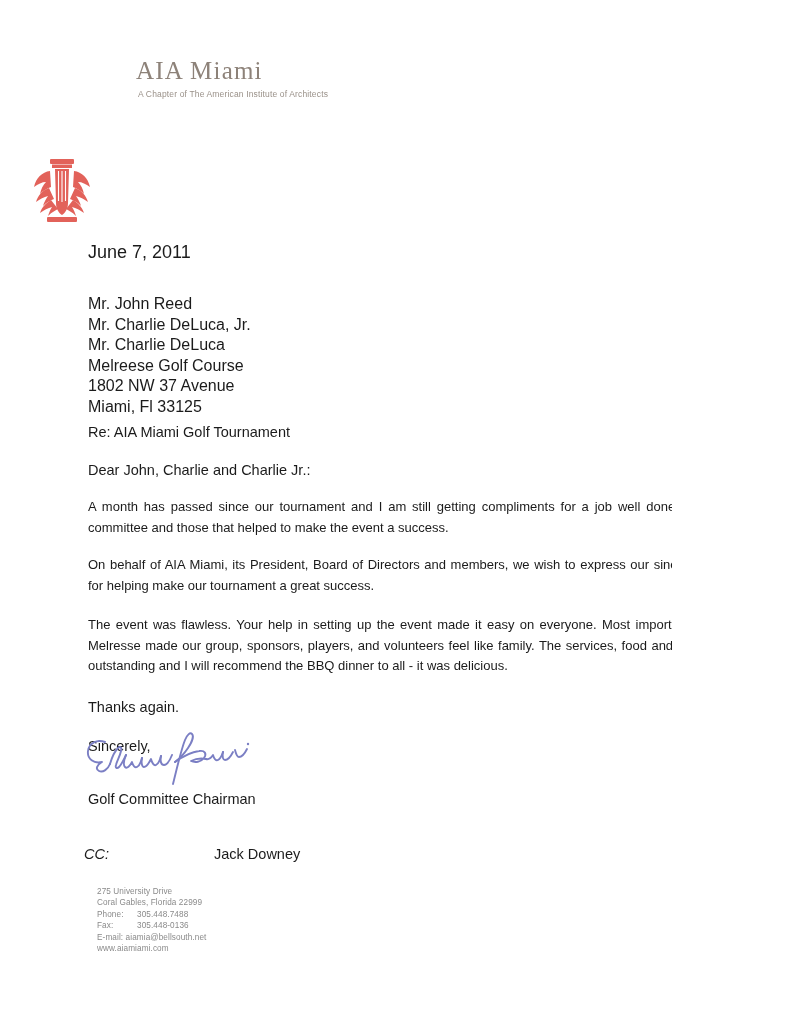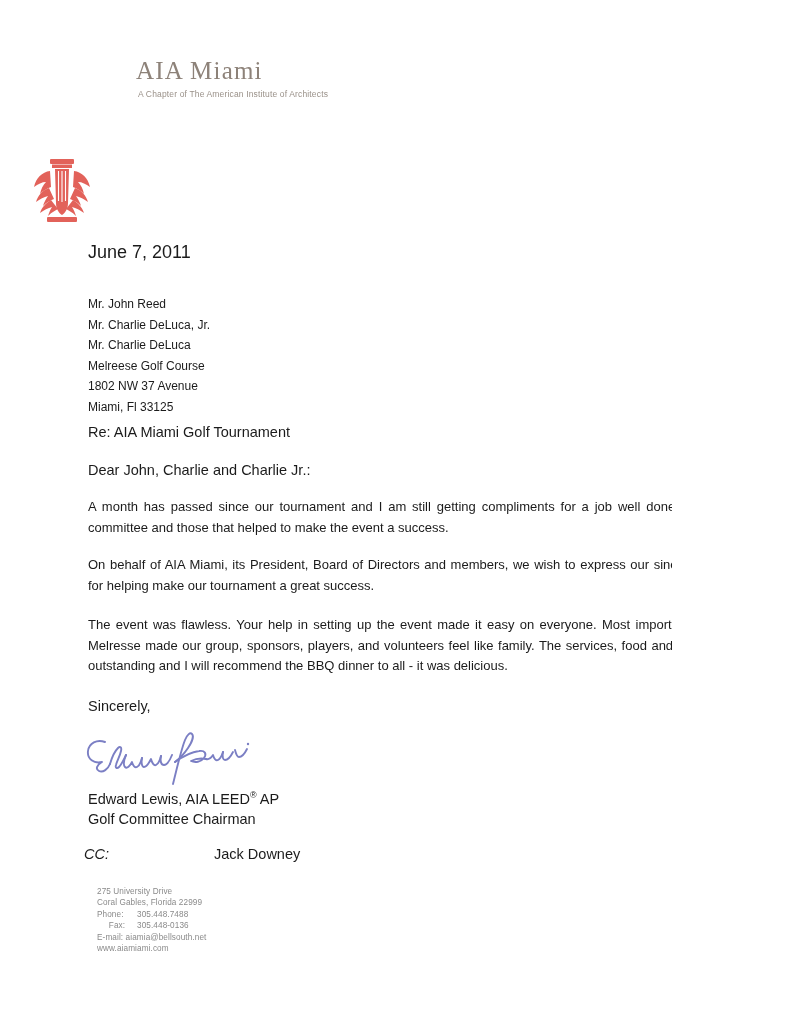--- a/index.html
+++ b/index.html
@@ -58,21 +58,21 @@
     left: 88px;
     top: 243px;
     width: 683px;
   }
   .date-line {
     font-size: 18px;
     line-height: 18px;
   }
   .recipient {
     margin-top: 33px;
-    font-size: 12px;
+    font-size: 16px;
     line-height: 20.5px;
   }
   .recipient div { white-space: pre; }
   .subject {
     margin-top: 5px;
     font-size: 14.5px;
     line-height: 20px;
   }
   .salutation {
     margin-top: 18px;
@@ -141,21 +141,21 @@
     left: 81px;
     top: 886px;
     font-size: 8.2px;
     line-height: 11.4px;
     color: #8a8a8a;
     letter-spacing: 0.1px;
   }
   .footer .ft-row { display: flex; white-space: pre; margin-left: 16px; }
   .footer .ft-key { display: inline-block; }
   .footer .ft-phone-key { width: 40px; }
-  .footer .ft-fax-key { width: 40px; text-align: center; }
+  .footer .ft-fax-key { width: 40px; }
 </style>
 </head>
 <body>
 
 <div class="page">
 
   <div class="letterhead">
     <div class="lh-title">AIA Miami</div>
     <div class="lh-sub">A Chapter of The American Institute of Architects</div>
   </div>
@@ -200,20 +200,21 @@
     </div>
 
     <div class="subject">Re: AIA Miami Golf Tournament</div>
 
     <div class="salutation">Dear John, Charlie and Charlie Jr.:</div>
 
     <div class="para p1">A month has passed since our tournament and I am still getting compliments for a job well done by the AIA golf committee and those that helped to make the event a success.</div>
     <div class="para p2">On behalf of AIA Miami, its President, Board of Directors and members, we wish to express our sincere appreciation for helping make our tournament a great success.</div>
     <div class="para p3">The event was flawless.  Your help in setting up the event made it easy on everyone.  Most importantly, the staff at Melresse made our group, sponsors, players, and volunteers feel like family.  The services, food and beverages were outstanding and I will recommend the BBQ dinner to all - it was delicious.</div>
 
+    <div class="thanks">Thanks again.</div>
 
     <div class="closing">Sincerely,</div>
   </div>
 
   <div class="signature">
     <svg viewBox="0 0 170 60" xmlns="http://www.w3.org/2000/svg" aria-hidden="true">
       <g fill="none" stroke="#7b7fc4" stroke-width="1.9" stroke-linecap="round" stroke-linejoin="round">
         <path d="M20 16 C12 13 4 17 3 25 C2 33 9 38 17 36 C12 39 10 43 14 45 C18 47 23 43 25 38"></path>
         <path d="M25 38 C27 31 30 25 33 22 C35 20 37 21 36 25 C35 30 32 35 31 39 C30 42 32 43 34 41 C37 38 39 33 41 29"></path>
         <path d="M41 29 C39 34 38 39 40 41 C42 43 45 40 47 36 C48 40 50 42 52 41 C54 40 56 36 57 32"></path>
@@ -223,21 +224,20 @@
         <path d="M90 36 C97 31 106 26 114 25 C120 24 122 28 119 32 C116 36 110 37 106 35 C110 33 116 32 121 33"></path>
         <path d="M121 33 C124 34 126 32 128 29 C129 33 131 35 133 34 C135 33 137 29 138 26"></path>
         <path d="M138 26 C137 31 138 34 140 34 C143 34 146 30 148 26"></path>
         <path d="M150 24 C151 28 152 31 154 31 C157 31 160 27 162 23"></path>
       </g>
       <circle cx="163" cy="18" r="1.2" fill="#7b7fc4"></circle>
     </svg>
   </div>
 
   <div class="signer">
-    <div><span>Edward Lewis, AIA LEED</span><sup>®</sup><span> AP</span></div>
     <div>Golf Committee Chairman</div>
   </div>
 
   <div class="cc-block">
     <div class="cc-row">
       <div class="cc-label">CC:</div>
       <div class="cc-names">
         <div class="cc-second">Jack Downey</div>
       </div>
     </div>

